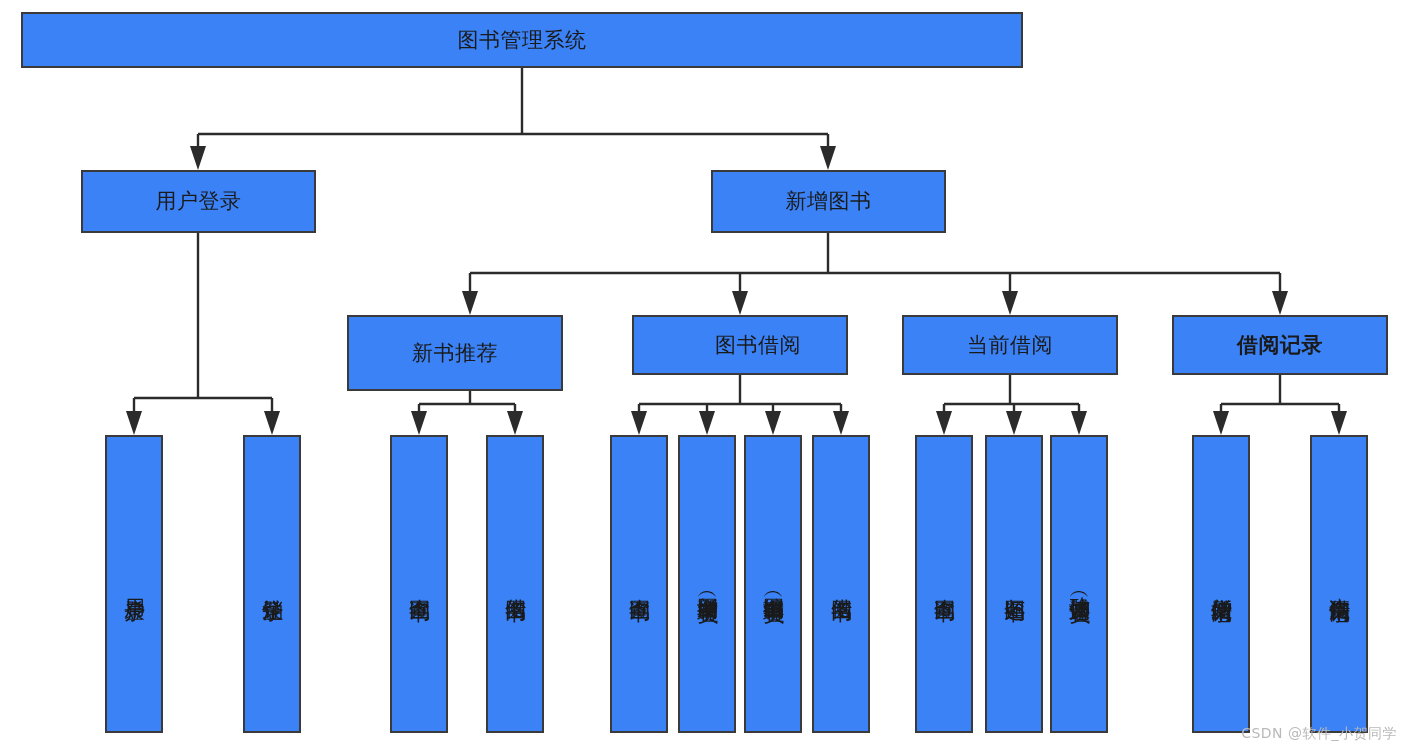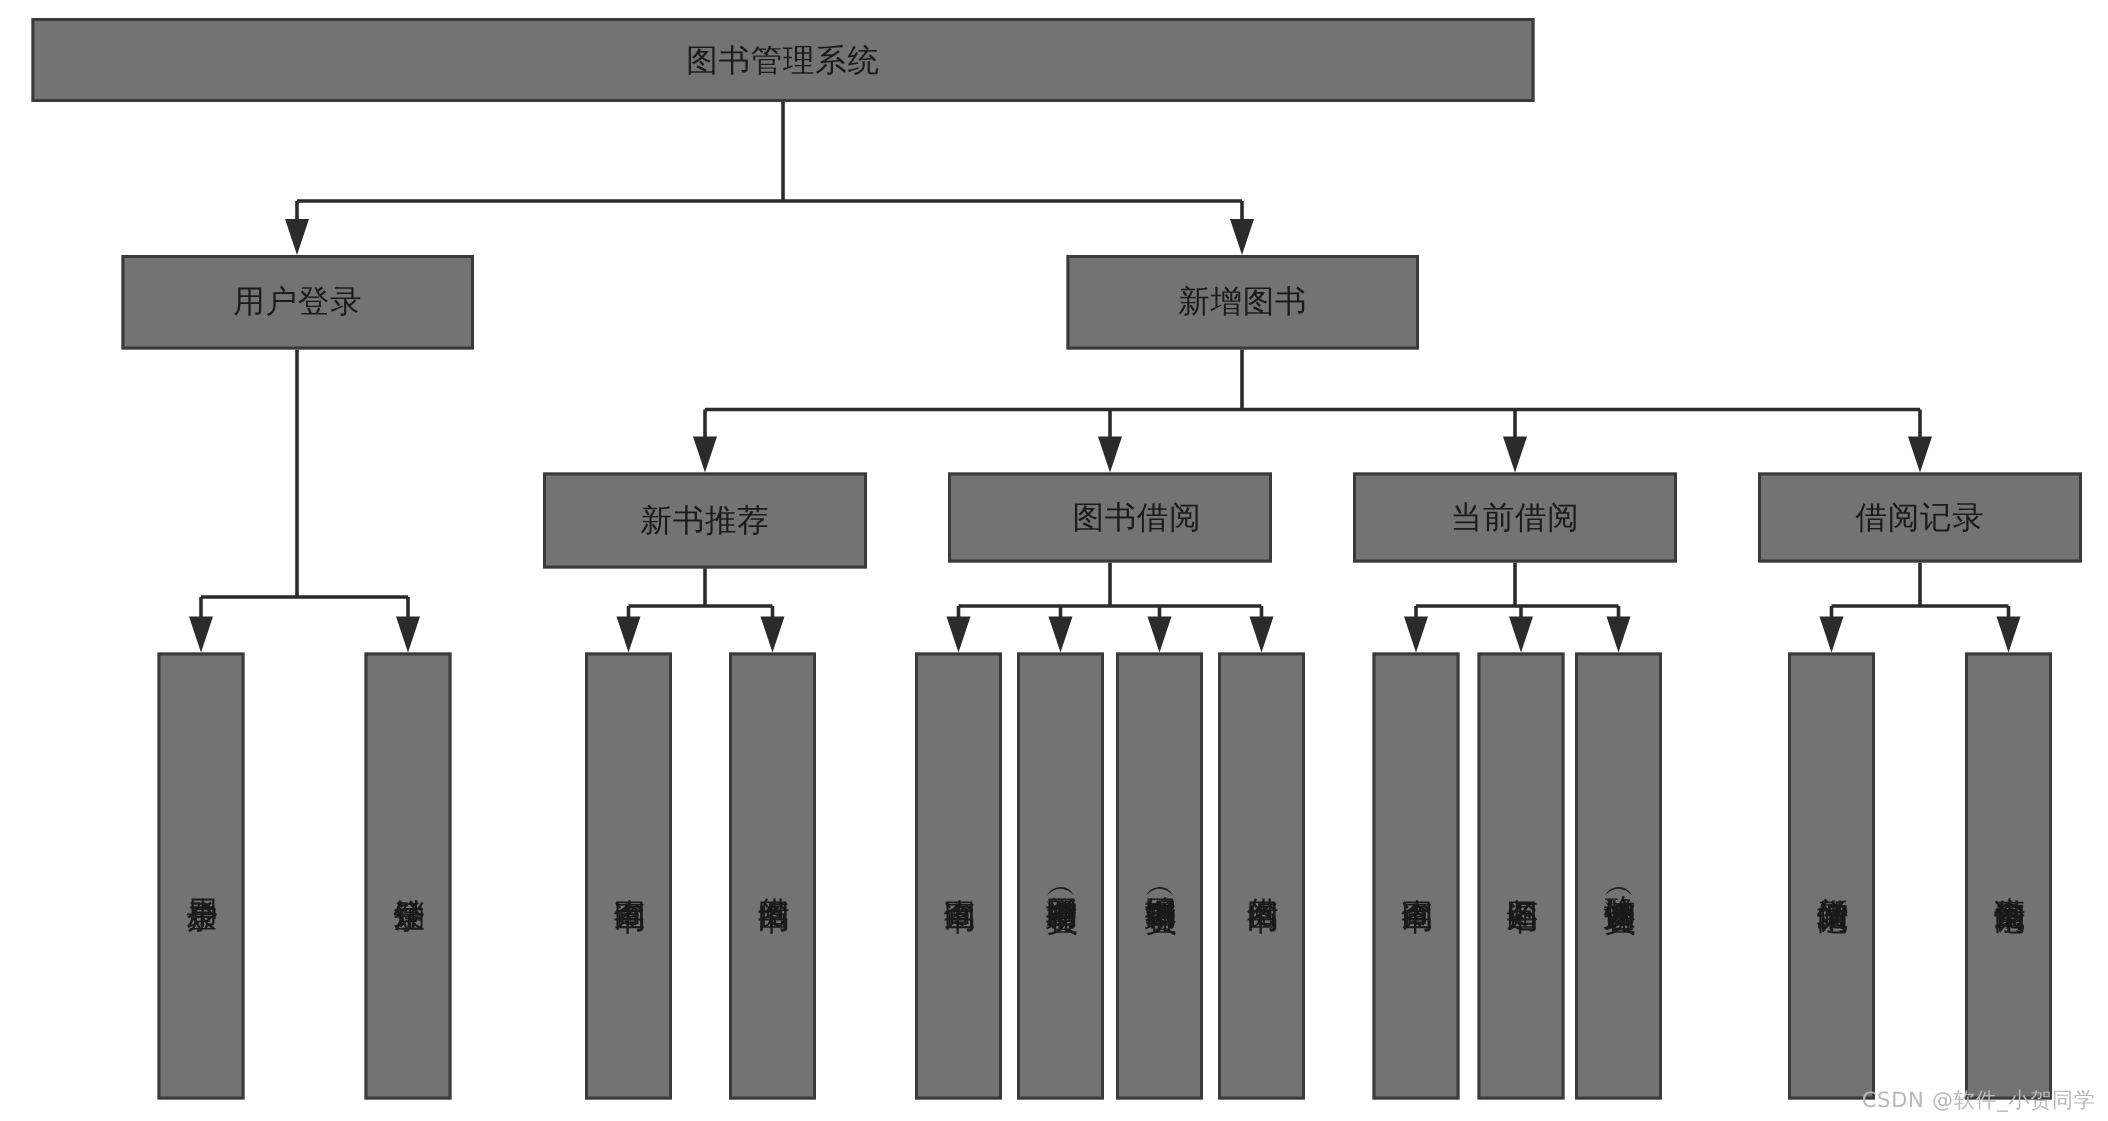--- a/index.html
+++ b/index.html
@@ -2,21 +2,21 @@
 <html><head>
 <meta charset="utf-8">
 <style>
   html,body{margin:0;padding:0;background:#ffffff;}
   body{font-family:"DejaVu Sans","Liberation Sans",sans-serif;}
   #canvas{position:relative;width:1405px;height:747px;background:#ffffff;overflow:hidden;}
 
   .node{
     position:absolute;
     box-sizing:border-box;
-    background:#737373;
+    background:#3b82f6;
     border:2px solid #3a3a3a;
     display:flex;
     align-items:center;
     justify-content:center;
     color:#1a1a1a;
   }
   .node .label{
     font-size:21px;
     line-height:1.25;
     letter-spacing:0.5px;
@@ -118,30 +118,30 @@
     <span class="label">图书管理系统</span>
   </div>
 
   <div class="node" style="left:81px;top:170px;width:235px;height:63px;">
     <span class="label">用户登录</span>
   </div>
   <div class="node" style="left:711px;top:170px;width:235px;height:63px;">
     <span class="label">新增图书</span>
   </div>
 
-  <div class="node" style="left:362px;top:315px;width:216px;height:64px;">
+  <div class="node" style="left:347px;top:315px;width:216px;height:76px;">
     <span class="label">新书推荐</span>
   </div>
   <div class="node" style="left:632px;top:315px;width:216px;height:60px;padding-left:36px;">
     <span class="label">图书借阅</span>
   </div>
   <div class="node" style="left:902px;top:315px;width:216px;height:60px;align-items:center;">
     <span class="label">当前借阅</span>
   </div>
-  <div class="node" style="left:1172px;top:315px;width:216px;height:60px;">
+  <div class="node" style="left:1172px;top:315px;width:216px;height:60px;font-weight:bold;">
     <span class="label">借阅记录</span>
   </div>
 
   <div class="node vertical" style="left:105px;top:435px;width:58px;height:298px;">
     <span class="label">用户登录</span>
   </div>
   <div class="node vertical" style="left:243px;top:435px;width:58px;height:298px;">
     <span class="label">注销登录</span>
   </div>
 

